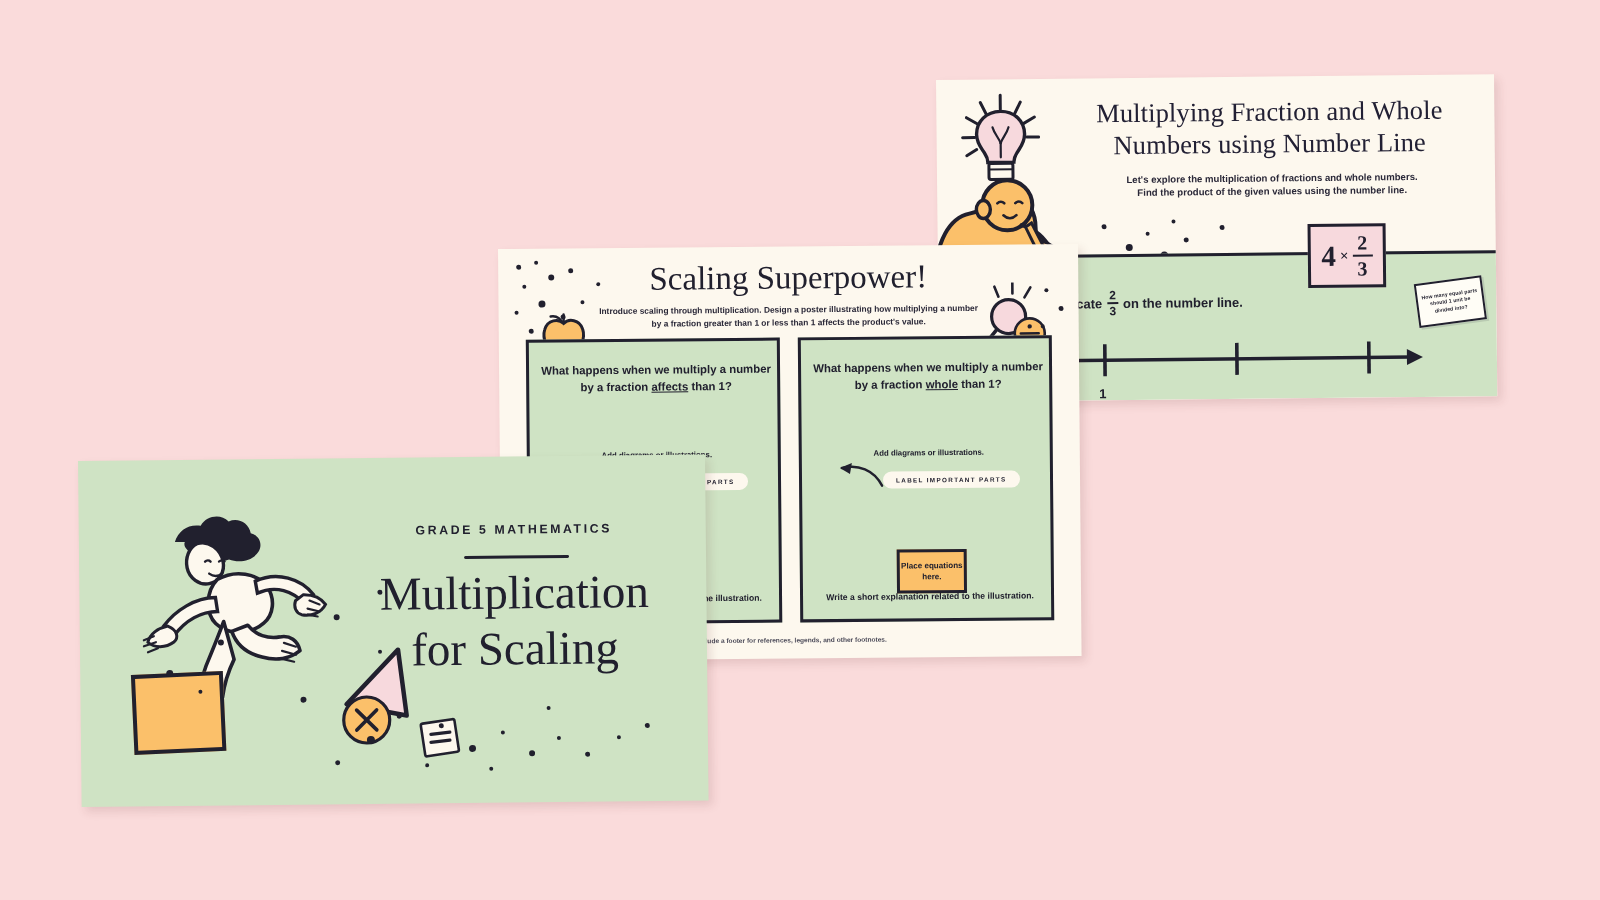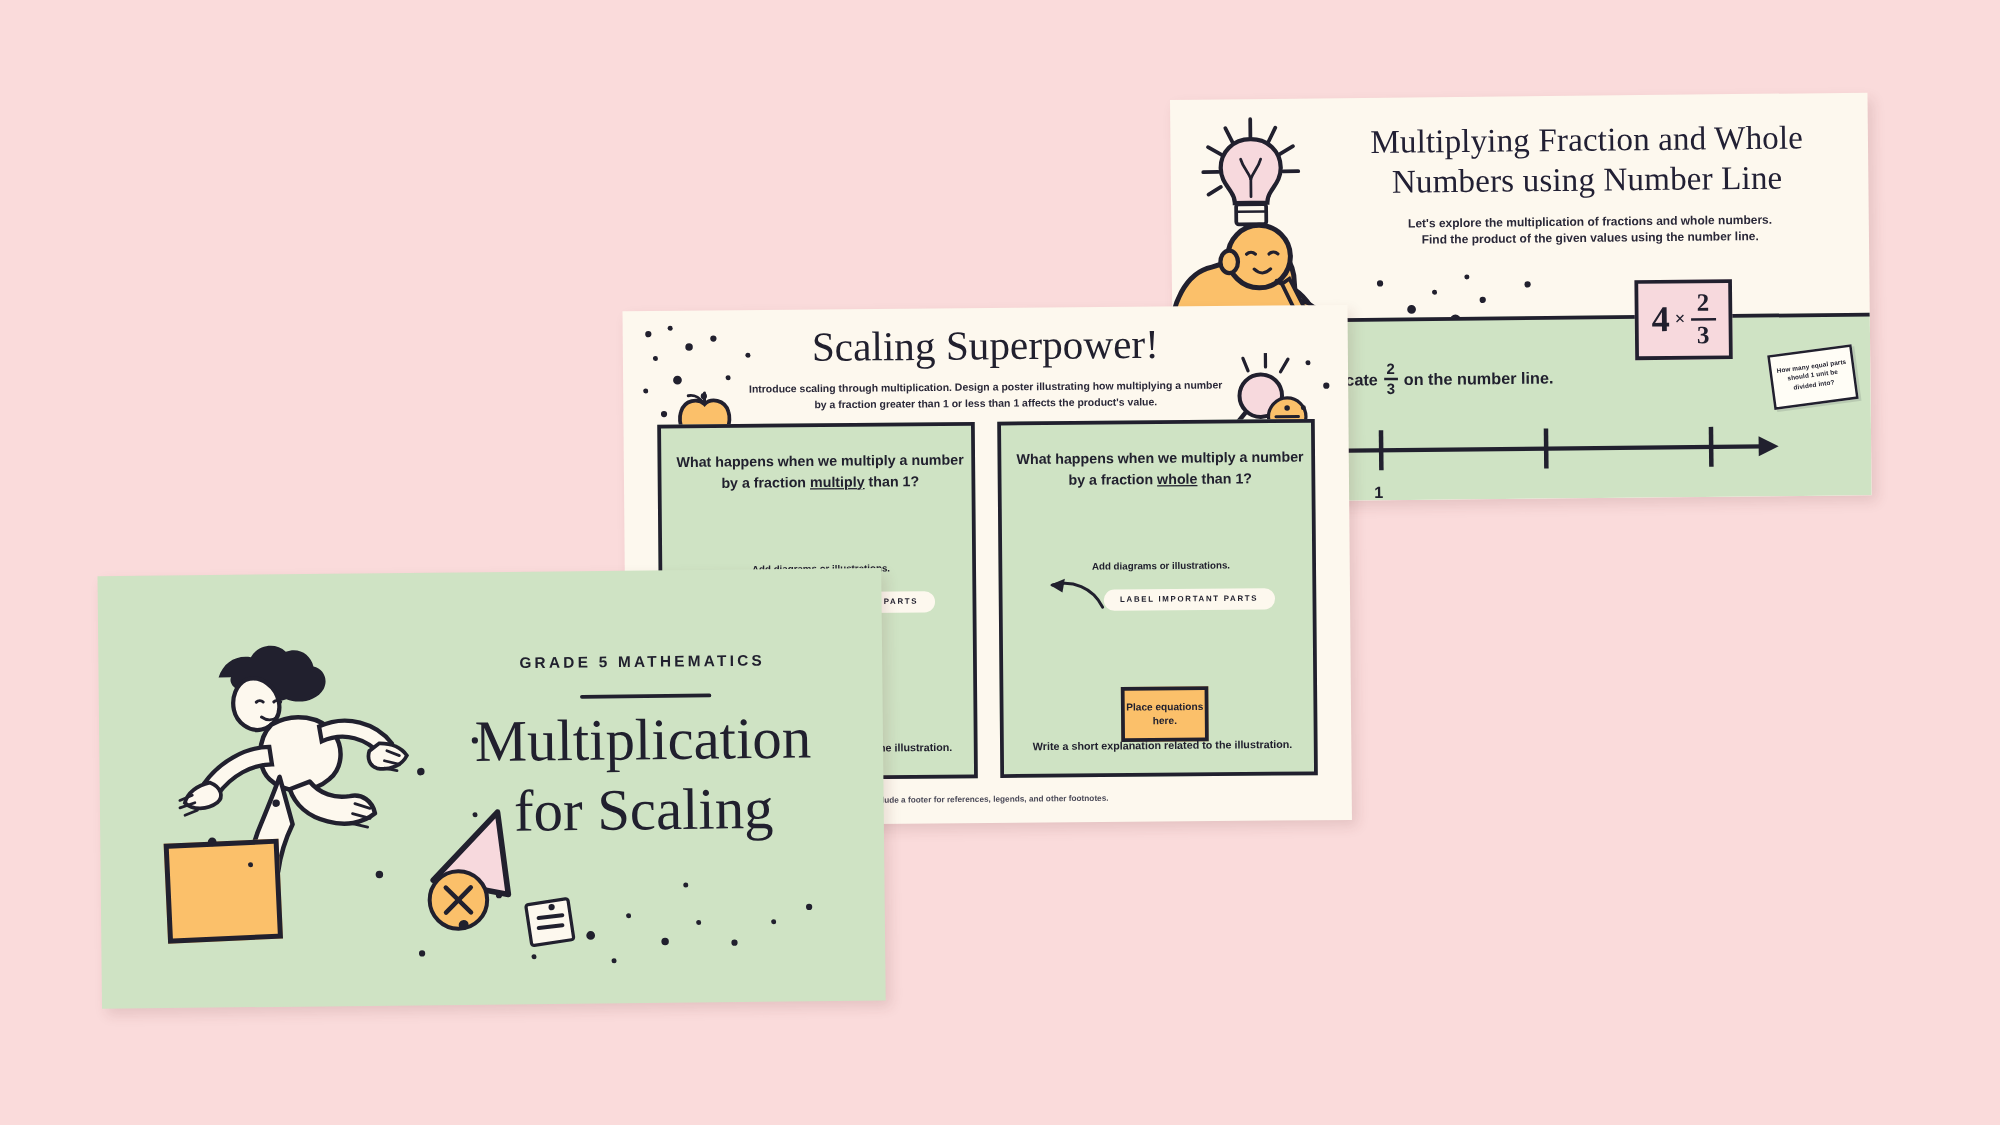--- a/index.html
+++ b/index.html
@@ -327,21 +327,21 @@
 
     <div class="mid-title">Scaling Superpower!</div>
     <div class="mid-sub">
       <div>Introduce scaling through multiplication. Design a poster illustrating how multiplying a number</div>
       <div>by a fraction greater than 1 or less than 1 affects the product's value.</div>
     </div>
 
     <div class="qcard" id="qcard-left">
       <div class="qtext">
         <span>What happens when we multiply a number</span><br>
-        <span>by a fraction </span><u>multiply</u><span> than 1?</span>
+        <span>by a fraction </span><u>affects</u><span> than 1?</span>
       </div>
       <div class="hint-top">Add diagrams or illustrations.</div>
       <svg class="deco" style="left:34px;top:122px;width:48px;height:28px" viewBox="0 0 48 28">
         <path d="M46 24C38 8 22 2 6 6" fill="none" stroke="#21202e" stroke-width="2.4" stroke-linecap="round"></path>
         <path d="M4 6l12-5-2 11z" fill="#21202e"></path>
       </svg>
       <div class="pill">LABEL IMPORTANT PARTS</div>
       <div class="eqplace">Place equations here.</div>
       <div class="hint-bottom">Write a short explanation related to the illustration.</div>
     </div>

